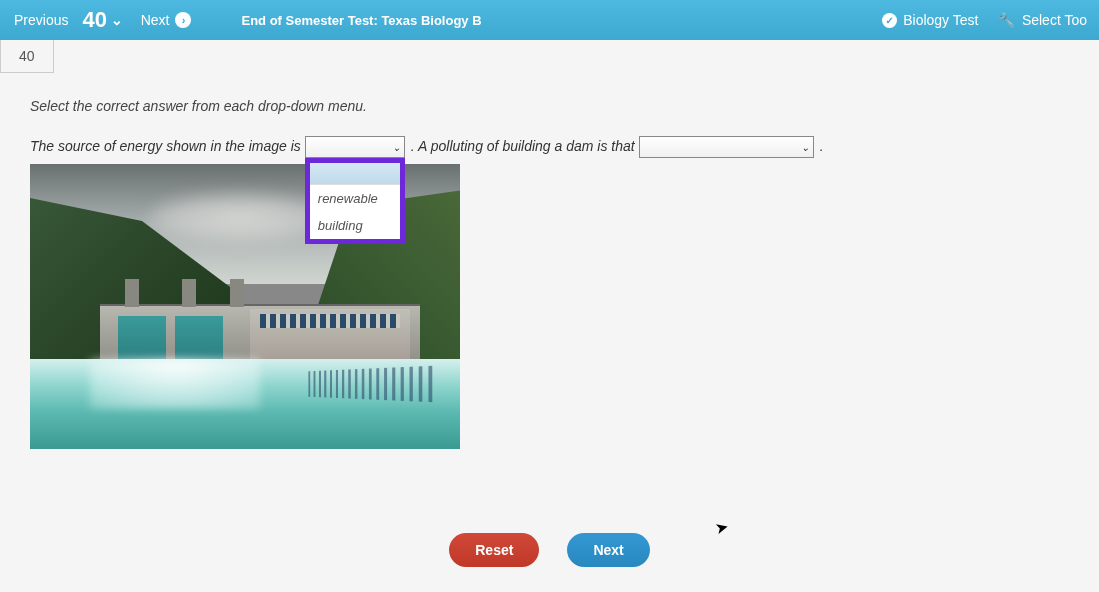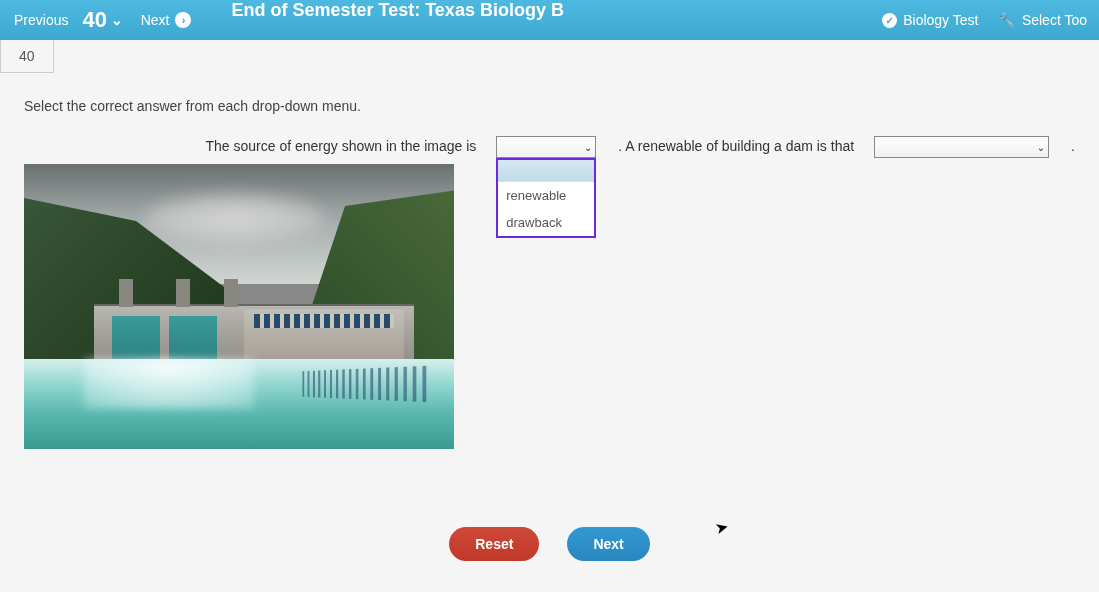--- a/index.html
+++ b/index.html
@@ -11,20 +11,21 @@
       font-family: Arial, Helvetica, sans-serif;
       background: #f5f5f5;
       width: 1099px;
       height: 592px;
       overflow: hidden;
     }
     .header {
       background: linear-gradient(to bottom, #4db8e0, #3da8d0);
       height: 40px;
       display: flex;
+      align-items: center;
       color: white;
       padding: 0 8px;
     }
     .header-left {
       display: flex;
       align-items: center;
       gap: 8px;
     }
     .prev-link {
       color: white;
@@ -55,22 +56,22 @@
       height: 16px;
       border-radius: 50%;
       background: white;
       color: #3da8d0;
       align-items: center;
       justify-content: center;
       font-size: 11px;
       font-weight: bold;
     }
     .header-title {
-      margin-left: 30px;
-      font-size: 18px;
+      margin-left: 40px;
+      font-size: 13px;
       font-weight: bold;
       flex: 1;
     }
     .header-right {
       display: flex;
       align-items: center;
       gap: 20px;
       margin-right: 4px;
     }
     .submit-test {
@@ -105,35 +106,35 @@
       display: inline-block;
       background: #f5f5f5;
       border: 1px solid #ccc;
       border-top: none;
       padding: 8px 18px;
       font-size: 14px;
       color: #555;
       margin-left: 0;
     }
     .content {
-      padding: 25px 24px;
+      padding: 25px 30px;
+      font-style: italic;
     }
     .instruction {
       color: #444;
       font-size: 14px;
       margin-bottom: 22px;
     }
     .question-row {
       display: flex;
       align-items: flex-start;
       flex-wrap: nowrap;
       font-size: 14px;
       color: #333;
-      gap: 20px;
-      justify-content: flex-end;
+      gap: 4px;
     }
     .question-text-1 {
       white-space: nowrap;
       padding-top: 2px;
     }
     .select-wrap {
       position: relative;
       display: inline-block;
     }
     .select-box {
@@ -162,21 +163,21 @@
       font-size: 10px;
       color: #333;
       pointer-events: none;
     }
     .dropdown-list {
       position: absolute;
       top: 22px;
       left: 0;
       width: 100px;
       background: white;
-      border: 2px solid #6d28d9;
+      border: 5px solid #6d28d9;
       z-index: 10;
     }
     .dropdown-list .option-blank {
       height: 22px;
       background: linear-gradient(to bottom, #d5e8f3, #c0daea);
       border-bottom: 1px solid #ddd;
     }
     .dropdown-list .option {
       padding: 6px 8px;
       font-size: 13px;
@@ -302,21 +303,21 @@
       top: 205px;
       right: 30px;
       width: 140px;
       height: 30px;
       background: repeating-linear-gradient(to right, #2a4a6a 0 3px, transparent 3px 8px);
       transform: perspective(200px) rotateY(-30deg);
       opacity: 0.6;
     }
     .bottom-buttons {
       position: absolute;
-      bottom: 31px;
+      bottom: 25px;
       left: 0;
       width: 100%;
       display: flex;
       justify-content: center;
       gap: 28px;
     }
     .btn {
       padding: 9px 26px;
       border-radius: 20px;
       border: none;
@@ -376,24 +377,24 @@
   <div class="instruction">Select the correct answer from each drop-down menu.</div>
 
   <div class="question-row">
     <span class="question-text-1">The source of energy shown in the image is</span>
     <span class="select-wrap">
       <span class="select-box select-1"></span>
       <span class="select-arrow">⌄</span>
       <div class="dropdown-list">
         <div class="option-blank"></div>
         <div class="option">renewable</div>
-        <div class="option">drawback</div>
+        <div class="option">building</div>
       </div>
     </span>
-    <span class="question-text-2">. A renewable of building a dam is that</span>
+    <span class="question-text-2">. A polluting of building a dam is that</span>
     <span class="select-wrap">
       <span class="select-box select-2"></span>
       <span class="select-arrow">⌄</span>
     </span>
     <span class="question-text-3">.</span>
   </div>
 
   <div class="dam-image">
     <div class="sky"></div>
     <div class="cloud"></div>

